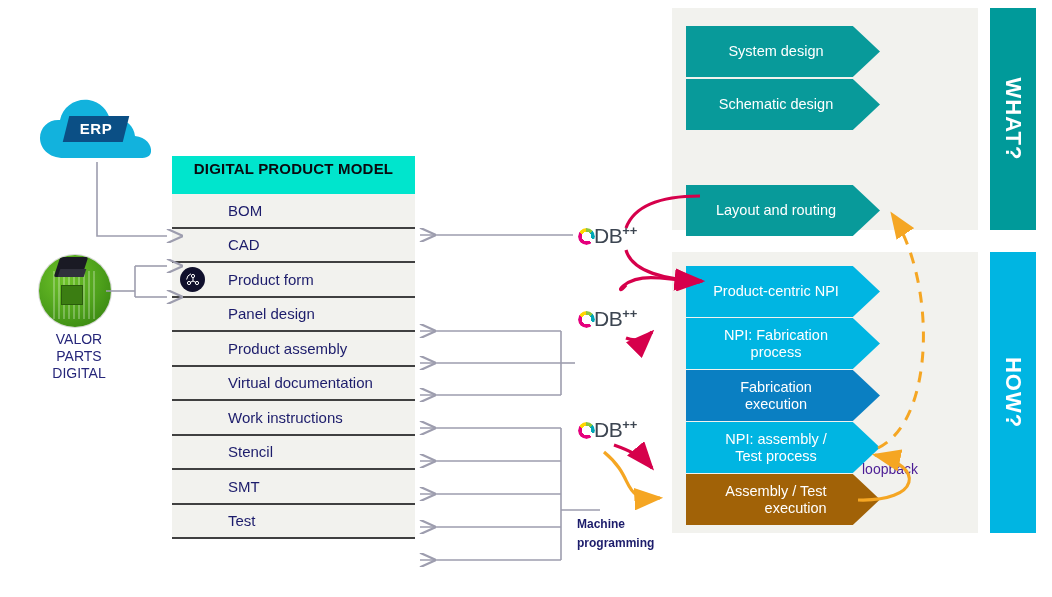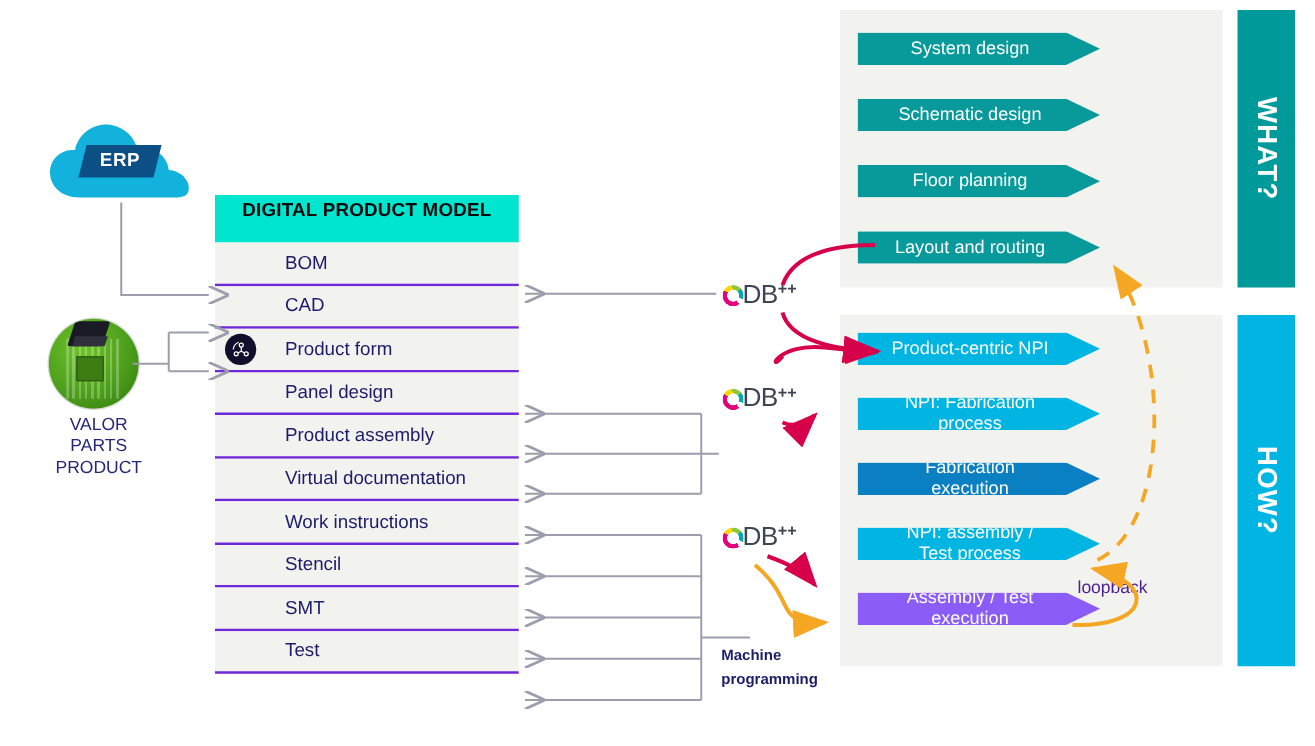--- a/index.html
+++ b/index.html
@@ -35,41 +35,41 @@
   #valor-icon .chip-top{position:absolute;left:18px;top:2px;width:28px;height:20px;
                      background:#1a1a24;transform:skewX(-18deg);border-radius:2px;}
   #valor-icon .chip-top2{position:absolute;left:20px;top:14px;width:26px;height:8px;
                      background:#30303c;transform:skewX(-18deg);}
   #valor-text{margin-top:4px;color:#26267a;font-size:14px;line-height:17px;text-align:center;width:92px;}
 
   
   #dpm{left:172px;top:156px;width:243px;}
   #dpm-header{height:38px;background:#00e5cd;color:#0a0a0f;font-size:15px;font-weight:bold;
               text-align:center;line-height:25px;letter-spacing:.2px;}
-  .dpm-row{height:32.5px;background:#f2f2ee;border-bottom:2px solid #6d28d9;
+  .dpm-row{height:32.5px;background:#f2f2ee;border-bottom:2px solid #404040;
            position:relative;display:flex;align-items:center;}
   .dpm-row .rlabel{margin-left:56px;color:#1c1c6b;font-size:15px;white-space:nowrap;}
   .dpm-row .ricon{position:absolute;left:8px;top:4px;width:25px;height:25px;border-radius:50%;
                   background:#10102c;display:flex;align-items:center;justify-content:center;}
   .dpm-row .ricon svg{display:block;}
 
   
   #panel-what{left:672px;top:8px;width:306px;height:222px;background:#f2f2ee;}
   #panel-how{left:672px;top:252px;width:306px;height:281px;background:#f2f2ee;}
 
   #bar-what{left:990px;top:8px;width:46px;height:222px;background:#009a9a;}
   #bar-how{left:990px;top:252px;width:46px;height:281px;background:#00b5e2;}
   .bar-text{position:absolute;left:0;top:0;width:222px;height:46px;
             transform-origin:0 0;transform:rotate(90deg) translate(0,-46px);
             color:#ffffff;font-size:22px;font-weight:bold;letter-spacing:1px;
             display:flex;align-items:center;justify-content:center;}
   #bar-how .bar-text{width:281px;}
 
   
-  .stage{position:absolute;left:14px;width:194px;height:26px;
+  .stage{position:absolute;left:14px;width:194px;height:51px;
          color:#ffffff;font-size:14.5px;line-height:17px;
          display:flex;align-items:center;justify-content:center;text-align:center;
          clip-path:polygon(0 0, 86% 0, 100% 50%, 86% 100%, 0 100%);
          padding-right:14px;box-sizing:border-box;}
 
   
   .odbpp{position:absolute;display:flex;align-items:center;height:24px;}
   .odbpp .ring{width:17px;height:17px;border-radius:50%;
      background:conic-gradient(from 205deg,#e5007d 0deg 95deg,#ffd500 95deg 150deg,
                 #8cc63f 150deg 205deg,#00a7b5 205deg 265deg,#ffffff 265deg 300deg,#e5007d 300deg 360deg);
@@ -98,21 +98,21 @@
 <div class="abs" id="valor">
   <div id="valor-icon">
     <div class="board"></div>
     <div class="chip-body"></div>
     <div class="chip-top"></div>
     <div class="chip-top2"></div>
   </div>
   <div id="valor-text">
     <div>VALOR</div>
     <div>PARTS</div>
-    <div>PRODUCT</div>
+    <div>DIGITAL</div>
   </div>
 </div>
 
 <div class="abs" id="dpm">
   <div id="dpm-header">DIGITAL PRODUCT MODEL</div>
   <div id="dpm-rows">
       <div class="dpm-row">
         <span class="rlabel">BOM</span>
       </div>
       <div class="dpm-row">
@@ -156,23 +156,20 @@
     </div>
 </div>
 
 <div class="abs" id="panel-what">
     <div class="stage" style="top: 18px; background: rgb(8, 154, 154);">
       <span>System design</span>
     </div>
     <div class="stage" style="top: 71px; background: rgb(8, 154, 154);">
       <span>Schematic design</span>
     </div>
-    <div class="stage" style="top: 124px; background: rgb(8, 154, 154);">
-      <span>Floor planning</span>
-    </div>
     <div class="stage" style="top: 177px; background: rgb(8, 154, 154);">
       <span>Layout and routing</span>
     </div>
   </div>
 <div class="abs" id="bar-what">
   <div class="bar-text">WHAT?</div>
 </div>
 
 <div class="abs" id="panel-how">
     <div class="stage" style="top: 14px; background: rgb(0, 181, 226);">
@@ -189,21 +186,21 @@
         <div>Fabrication</div>
         <div>execution</div>
       </span>
     </div>
     <div class="stage" style="top: 170px; background: rgb(0, 181, 226);">
       <span>
         <div>NPI: assembly /</div>
         <div>Test  process</div>
       </span>
     </div>
-    <div class="stage" style="top: 222px; background: #8b5cf6;">
+    <div class="stage" style="top: 222px; background: #a16207; text-align: right;">
       <span>
         <div>Assembly / Test</div>
         <div>execution</div>
       </span>
     </div>
   </div>
 <div class="abs" id="bar-how">
   <div class="bar-text">HOW?</div>
 </div>
 

